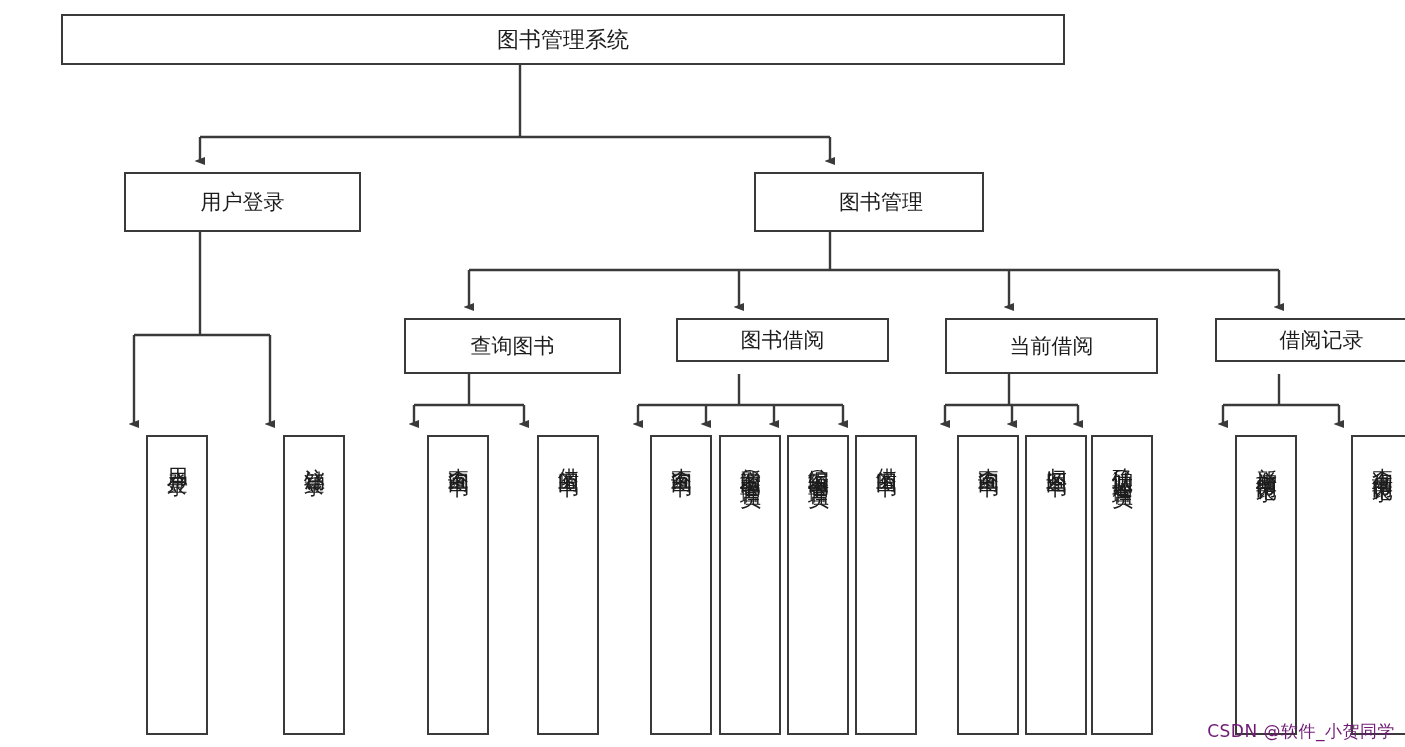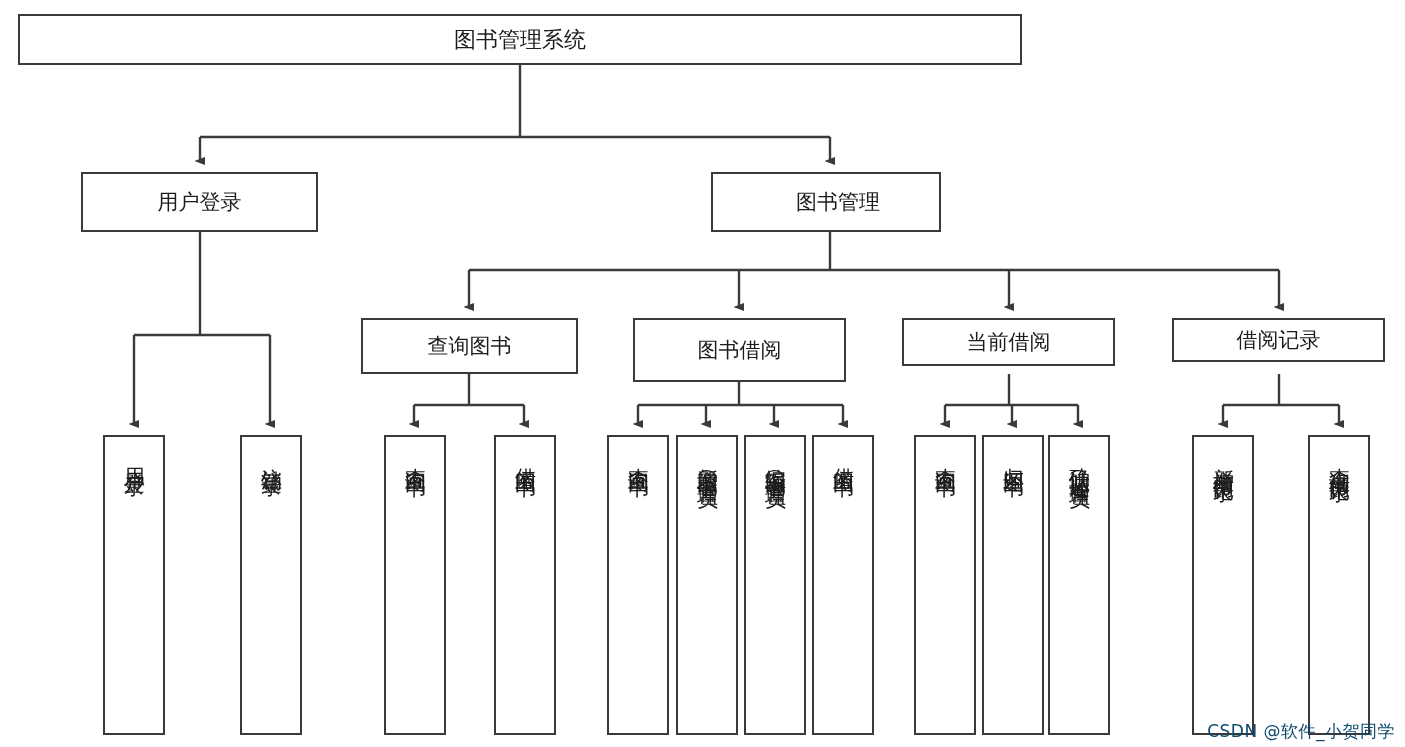--- a/index.html
+++ b/index.html
@@ -29,20 +29,21 @@
   .node {
     position: absolute;
     box-sizing: border-box;
     background: #ffffff;
     border: 2px solid #3a3a3a;
     display: flex;
     align-items: center;
     justify-content: center;
     color: #1c1c1c;
     z-index: 2;
+    margin-left: 43px;
   }
   .node-label {
     display: block;
     text-align: center;
     line-height: 1.18;
     white-space: nowrap;
   }
   .node.horizontal .node-label {
     font-size: 21px;
   }
@@ -59,21 +60,21 @@
     font-size: 21px;
     letter-spacing: 3px;
     line-height: 1;
     white-space: nowrap;
   }
   #watermark {
     position: absolute;
     right: 10px;
     bottom: 4px;
     font-size: 17px;
-    color: #0c4a6e;
+    color: #701a75;
     letter-spacing: 0.5px;
     z-index: 5;
     white-space: nowrap;
   }
 </style>
 </head>
 <body>
 
 <div id="diagram-root">
 
@@ -134,24 +135,24 @@
   <div class="node horizontal" style="left:81px; top:172px; width:237px; height:60px;">
     <span class="node-label">用户登录</span>
   </div>
   <div class="node horizontal" style="left:711px; top:172px; width:230px; height:60px;padding-left:24px;">
     <span class="node-label">图书管理</span>
   </div>
 
   <div class="node horizontal" style="left:361px; top:318px; width:217px; height:56px;">
     <span class="node-label">查询图书</span>
   </div>
-  <div class="node horizontal" style="left:633px; top:318px; width:213px; height:64px;">
+  <div class="node horizontal" style="left:633px; top:318px; width:213px; height:44px;">
     <span class="node-label">图书借阅</span>
   </div>
-  <div class="node horizontal" style="left:902px; top:318px; width:213px; height:48px;">
+  <div class="node horizontal" style="left:902px; top:318px; width:213px; height:56px;">
     <span class="node-label">当前借阅</span>
   </div>
   <div class="node horizontal" style="left:1172px; top:318px; width:213px; height:44px;">
     <span class="node-label">借阅记录</span>
   </div>
 
   <div class="node vertical" style="left:103px; top:435px; width:62px; height:300px;">
     <span class="node-label">用户登录</span>
   </div>
   <div class="node vertical" style="left:240px; top:435px; width:62px; height:300px;">

